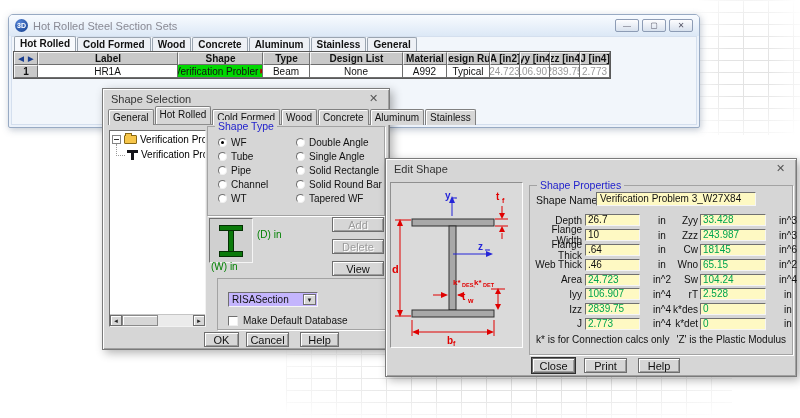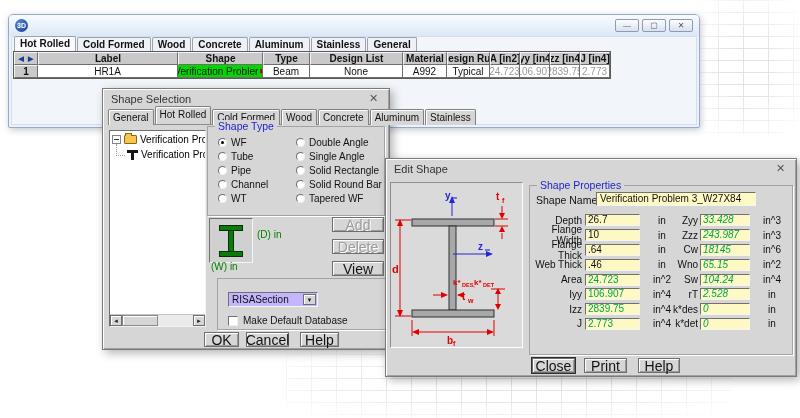--- a/index.html
+++ b/index.html
@@ -12,21 +12,21 @@
       radial-gradient(ellipse at center, rgba(255,255,255,0) 30%, #ffffff 95%),
       linear-gradient(to right, #e3e3e3 1px, transparent 1px),
       linear-gradient(to bottom, #e3e3e3 1px, transparent 1px);
     background-size:100% 100%, 25px 12px, 25px 12px; }
   #grid-tr { left:693px; top:0; width:107px; height:135px; }
   #grid-bottom { left:286px; top:342px; width:446px; height:76px; }
 
   
   .btn { position:absolute; background:#d6d6d6; border:1px solid #6e6e6e;
          box-shadow:inset 1px 1px 0 #ffffff, inset -1px -1px 0 #9c9c9c;
-         font-size:14px; color:#111; display:flex; align-items:center; justify-content:center; }
+         font-size:11px; color:#111; display:flex; align-items:center; justify-content:center; }
   .btn.disabled { color:#9c9c9c; text-shadow:1px 1px 0 #fff; }
   .btn.default { box-shadow:inset 1px 1px 0 #ffffff, inset -1px -1px 0 #9c9c9c, 0 0 0 1px #2f2f2f;text-align:center; }
   .sunken { background:#fef9c3; border:1px solid; border-color:#707070 #f5f5f5 #f5f5f5 #707070; }
   .group { position:absolute; border:1px solid #a3a3a3; box-shadow:1px 1px 0 #ffffff; }
   .group-label { position:absolute; top:-7px; left:7px; background:#d6d6d6; padding:0 3px;
                  color:var(--group-label-blue); font-size:10.5px; }
   .dlg { position:absolute; background:#d6d6d6; border:1px solid #7a7a7a;
          box-shadow:inset 1px 1px 0 #fff, inset -1px -1px 0 #a0a0a0, 3px 3px 9px rgba(0,0,0,.3); }
   .dlg-title { position:absolute; left:0; top:0; right:0; height:19px; display:flex;
                align-items:center; padding:0 8px; font-size:11px; color:#333; }
@@ -121,21 +121,21 @@
   #es-group { left:143px; top:26px; width:264px; height:170px; }
   .sn-label { position:absolute; left:6px; top:8px; font-size:10.5px; color:#111; }
   .sn-field { position:absolute; left:66px; top:6px; width:160px; height:14px; font-size:10px; color:#111;
     line-height:12px; padding:0 3px; overflow:hidden; white-space:nowrap; }
   #prop-rows { position:absolute; left:0; top:27px; right:4px; }
   .prow { display:flex; height:14.8px; align-items:center; font-size:10px; color:#111; }
   .pl1 { width:52px; text-align:right; flex:none; }
   .pl2 { width:26px; text-align:right; flex:none; }
   .pfield { height:12px; line-height:10px; padding:0 2px; font-size:10px; overflow:hidden; white-space:nowrap; flex:none; }
   .pf1 { margin-left:3px; width:55px; }
-  .pf2 { margin-left:2px; width:50px;font-style:italic; }
+  .pf2 { margin-left:2px; width:66px; }
   .pu { margin-left:12px; width:20px; flex:none;text-align:center; }
   .green-val { color:var(--value-green); }
   .note-row { position:absolute; left:6px; right:6px; top:148px; display:flex; font-size:10px; color:#111; }
   .note-right { margin-left:auto; }
 
   
   .red-line { stroke:var(--diagram-red); stroke-width:1; fill:none; }
   .red-fill { fill:var(--diagram-red); }
   .red-text { fill:var(--diagram-red); font-weight:bold; }
   .blue-line { stroke:var(--diagram-blue); stroke-width:1; fill:none; }
@@ -146,20 +146,21 @@
 <body>
 
 <div id="stage">
 
   <div class="grid-patch" id="grid-tr"></div>
   <div class="grid-patch" id="grid-bottom"></div>
 
   <div id="main-window">
     <div id="mw-titlebar">
       <div class="app-icon">3D</div>
+      <div id="mw-title">Hot Rolled Steel Section Sets</div>
       <div style="margin-left:auto; display:flex;">
         <div class="cap-btn">—</div>
         <div class="cap-btn">▢</div>
         <div class="cap-btn">✕</div>
       </div>
     </div>
     <div id="mw-client">
       <div id="mw-tabs">
         <div class="mw-tab active">Hot Rolled</div>
         <div class="mw-tab">Cold Formed</div>
@@ -410,20 +411,24 @@
         <div class="prow">
           <span class="pl1">J</span>
             <span class="pfield pf1 sunken green-val">2.773</span>
             <span class="pu">in^4</span>
           <span class="pl2">k*det</span>
             <span class="pfield pf2 sunken green-val">0</span>
             <span class="pu">in</span>
         </div>
       </div>
 
+      <div class="note-row">
+        <span>k* is for Connection calcs only</span>
+        <span class="note-right">'Z' is the Plastic Modulus</span>
+      </div>
     </div>
 
     <div class="btn default" style="left:146px; top:199px; width:43px; height:15px;">Close</div>
     <div class="btn" style="left:198px; top:199px; width:43px; height:15px;">Print</div>
     <div class="btn" style="left:252px; top:199px; width:42px; height:15px;">Help</div>
   </div>
 
 </div>
 
 </body></html>

